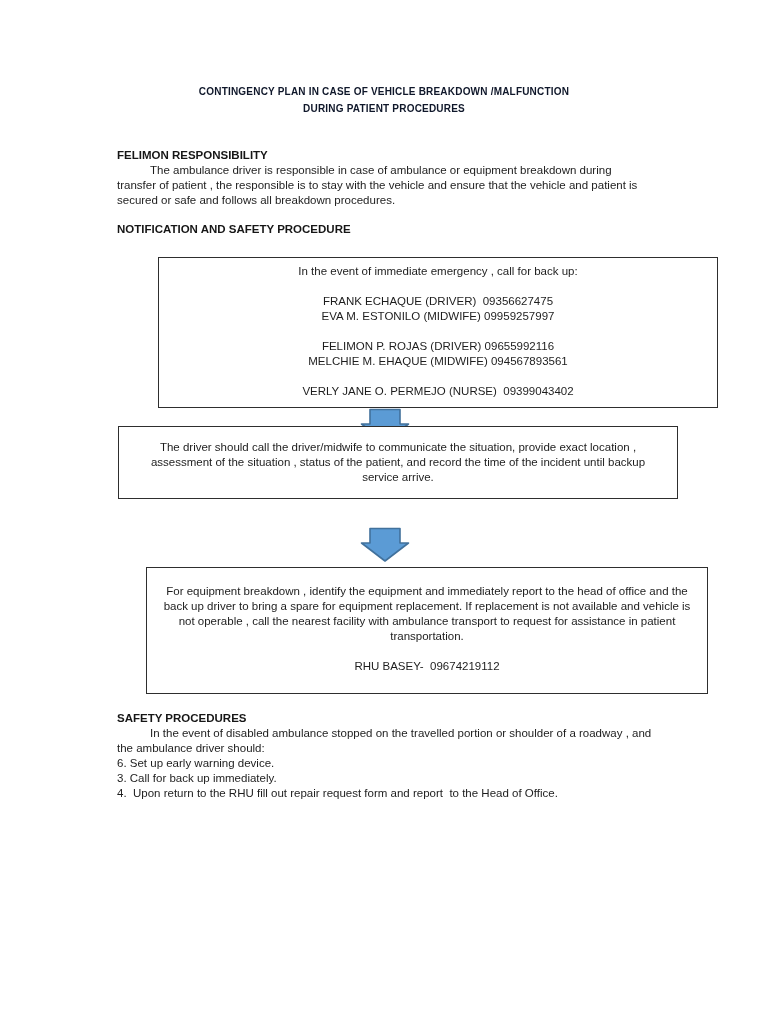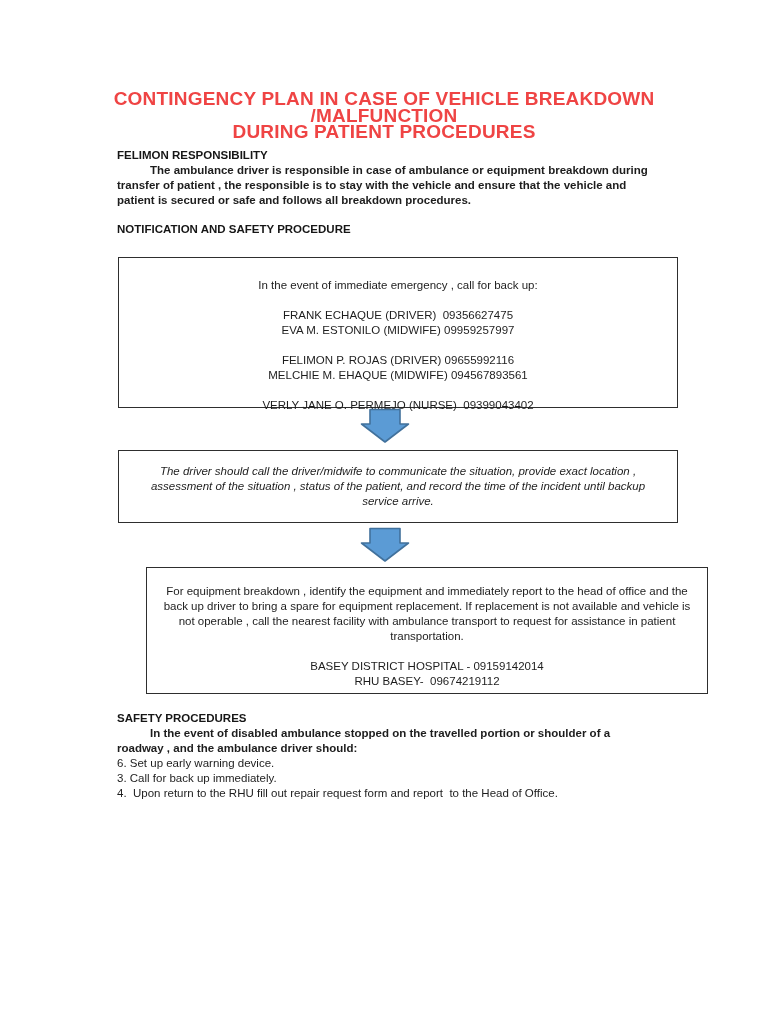--- a/index.html
+++ b/index.html
@@ -7,44 +7,44 @@
     position:relative;
     width:768px; height:1024px;
     background:#ffffff;
     font-family:"Liberation Sans","DejaVu Sans",sans-serif;
     color:#1d1d1d;
     font-size:11.5px;
     line-height:15px;
     overflow:hidden;
   }
   .doc-title {
-    position:absolute; top:91px; left:64px; width:640px;
+    position:absolute; top:84px; left:64px; width:640px;
     text-align:center; font-weight:bold;
-    font-size:19px; line-height:16.5px; letter-spacing:0.2px;
-    color:#ef4444;
+    font-size:10px; line-height:16.5px; letter-spacing:0.2px;
+    color:#0f172a;
   }
   .section-heading {
     position:absolute; left:117px; font-weight:bold; color:#161616;
   }
   #drivers-heading { top:148px; }
   #notification-heading { top:222px; }
   #safety-heading { top:711px; }
   .body-para {
     position:absolute; left:117px; width:536px;
-    text-indent:33px; text-align:left;font-weight:bold;
+    text-indent:33px; text-align:left;
   }
   #drivers-body { top:163px; }
   #safety-intro { top:726px; }
   .flow-box {
     position:absolute; left:118px; width:560px;
     border:1.5px solid #2e2e2e; box-sizing:border-box;
     text-align:center; background:#ffffff;
   }
-  #box1 { top:257px; height:151px; padding-top:20px; }
-  #box2 { top:450px; height:73px;  padding:13px 25px 16px;font-style:italic; }
+  #box1 { top:257px; height:151px; padding-top:6px;margin-left:40px; }
+  #box2 { top:426px; height:73px;  padding:13px 25px 16px; }
   #box3 { top:567px; left:122px; width:562px; height:127px; padding:16px 15px 0;margin-left:24px; }
   .gap { height:15px; }
   .contact-line { white-space:pre-wrap; }
   .arrow-wrap { position:absolute; left:360px; width:50px; height:36px; }
   #arrow1 { top:408px; }
   #arrow2 { top:527px; }
   .steps-list { position:absolute; top:756px; left:117px; width:560px; }
 </style>
 </head>
 <body>
@@ -88,21 +88,20 @@
   <div class="arrow-wrap" id="arrow2">
     <svg width="50" height="36" viewBox="0 0 50 36" aria-hidden="true">
       <path d="M10,1.5 L40,1.5 L40,16 L48.5,16 L25,34 L1.5,16 L10,16 Z" stroke-width="1.6" stroke-linejoin="round" fill="#5B9BD5"></path>
       <path d="M10,1.5 L40,1.5 L40,16 L48.5,16 L25,34 L1.5,16 L10,16 Z" fill="none" stroke-width="1.6" stroke-linejoin="round" stroke="#41719C"></path>
     </svg>
   </div>
 
   <div class="flow-box" id="box3">
     <div>For equipment breakdown , identify the equipment and immediately report to the head of office and the back up driver to bring a spare for equipment replacement.  If replacement is not available and vehicle is not operable , call the nearest facility with ambulance transport to request for assistance in patient transportation.</div>
     <div class="gap"></div>
-    <div class="contact-line">BASEY DISTRICT HOSPITAL - 09159142014</div>
     <div class="contact-line">RHU BASEY-  09674219112</div>
   </div>
 
   <div class="section-heading" id="safety-heading">SAFETY PROCEDURES</div>
 
   <div class="body-para" id="safety-intro">In the event of disabled ambulance stopped on the travelled portion or shoulder of a roadway , and the ambulance driver should:</div>
 
   <div class="steps-list">
     <div class="contact-line">6. Set up early warning device.</div>
     <div class="contact-line">3. Call for back up immediately.</div>

